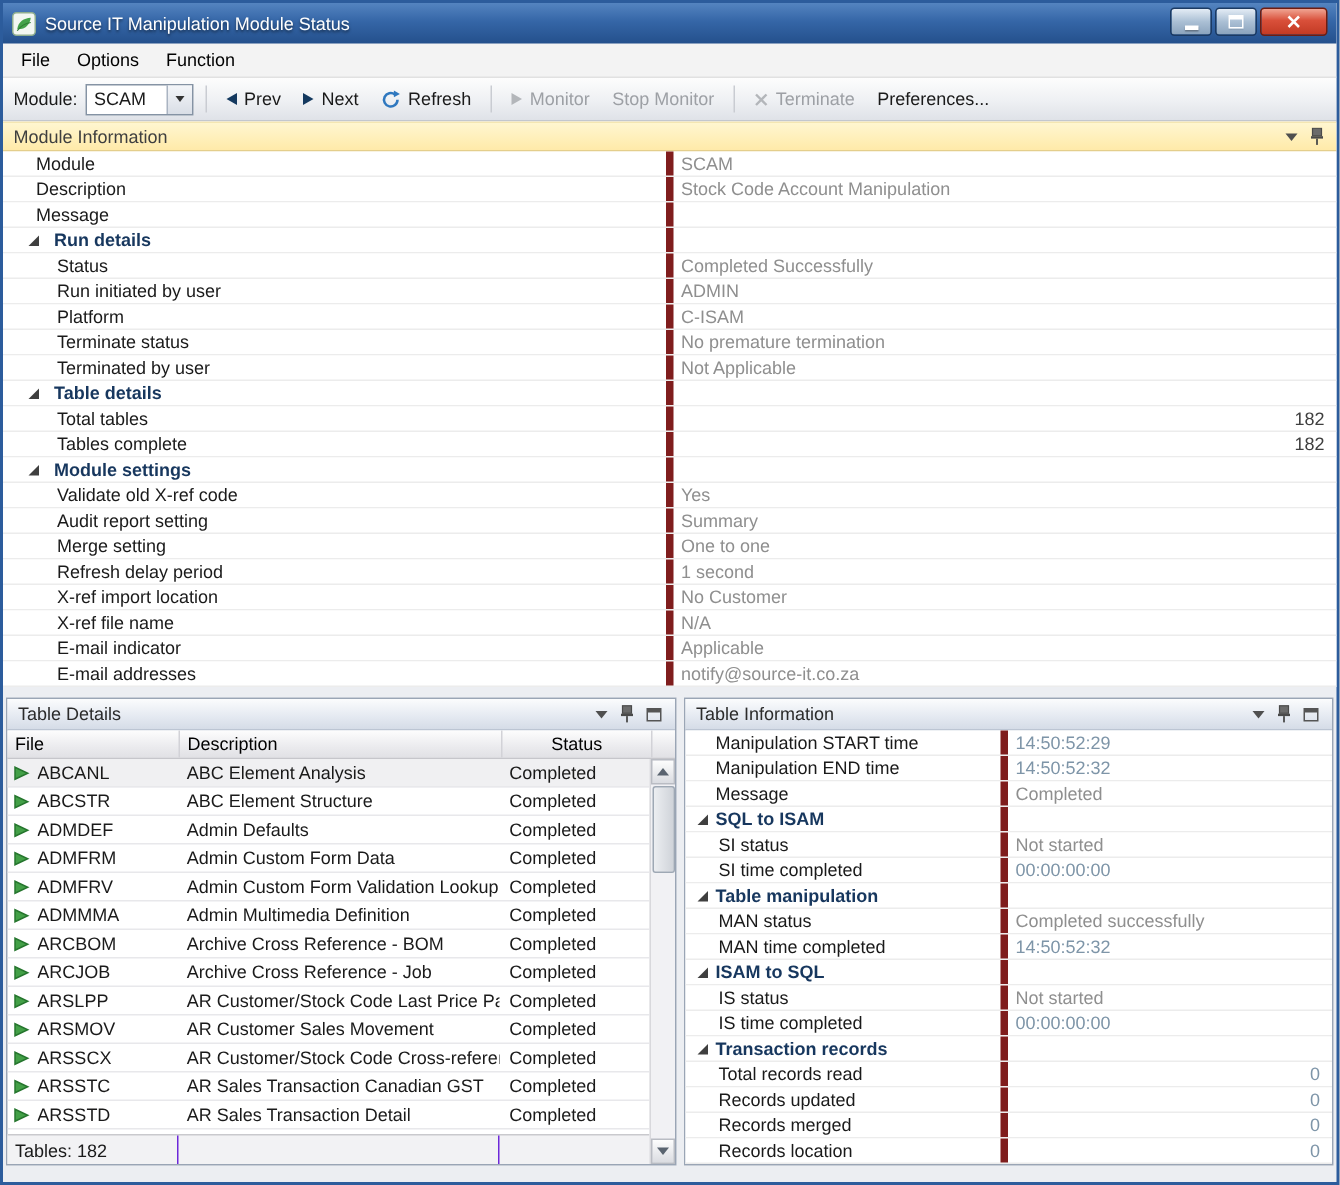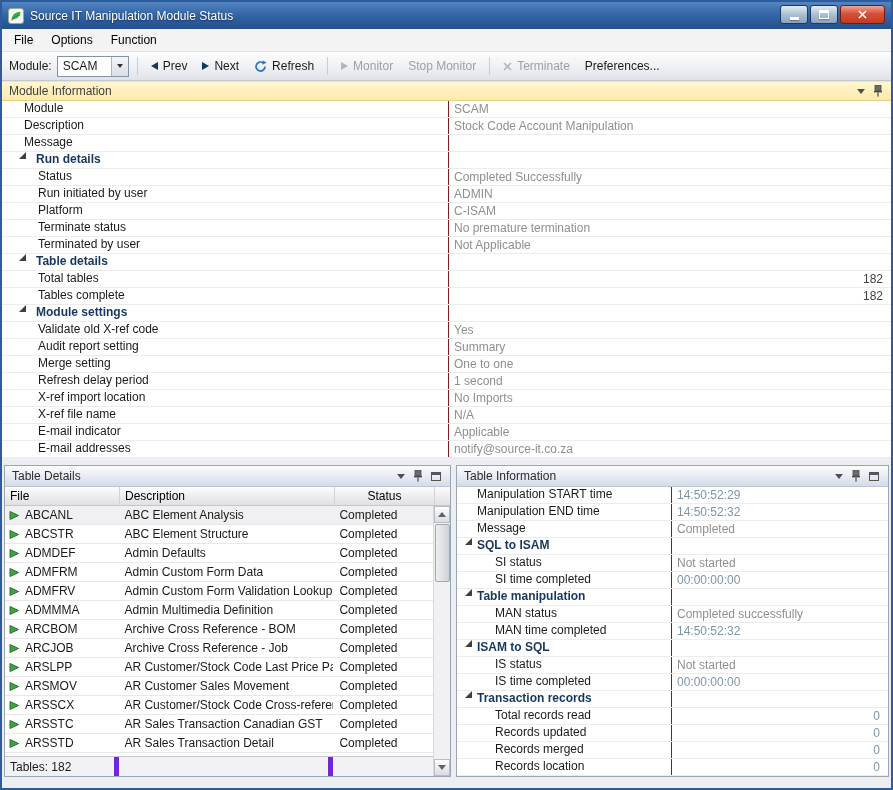--- a/index.html
+++ b/index.html
@@ -42,31 +42,31 @@
   
   .mi-panel{flex:0 0 auto;background:#fff}
   .mi-header{height:20px;display:flex;align-items:center;padding:0 7px;color:#3f3f3f;
              background:linear-gradient(180deg,#fff6d0 0%,#ffeaa9 100%);border-top:1px solid #f4e6b2;border-bottom:1px solid #e4ce8c}
   .hdr-icons{margin-left:auto;display:flex;align-items:center;gap:9px;margin-right:2px}
   .chev{width:0;height:0;border-left:4px solid transparent;border-right:4px solid transparent;border-top:5px solid #4f4f4f}
   .box-icon{width:10px;height:9px;border:1px solid #555;border-top:3px solid #555}
 
   
   .prow{display:flex;height:17px;border-bottom:1px solid #ececec;background:#fff}
-  .plabel{display:flex;align-items:flex-start;border-right:1px solid #7f1d1d;color:#1a1a1a;overflow:hidden;white-space:nowrap}
+  .plabel{display:flex;align-items:center;border-right:5px solid #7f1d1d;color:#1a1a1a;overflow:hidden;white-space:nowrap}
   .pvalue{flex:1;display:flex;align-items:center;padding:0 8px 0 5px;color:#8f8f8f;overflow:hidden;white-space:nowrap}
   .pvalue.vr{justify-content:flex-end;color:#3f3f3f}
   .pvalue.c-t{color:#7e95a8}
   .pgroup .plabel{font-weight:bold;color:#17375e}
   .tri-exp{width:0;height:0;border-left:7px solid transparent;border-bottom:7px solid #3f3f3f;flex:0 0 auto}
   .mi .plabel{width:447px}
   .mi .lvl0{padding-left:22px}.mi .lvl1{padding-left:36px}
   .mi .glab{padding-left:17px}.mi .tri-exp{margin-right:10px}
   .ti .plabel{width:215px}
-  .ti .lvl0{padding-left:20px}.ti .lvl1{padding-left:38px}
+  .ti .lvl0{padding-left:20px}.ti .lvl1{padding-left:22px}
   .ti .glab{padding-left:8px}.ti .tri-exp{margin-right:5px}
 
   
   .bottom{flex:1;display:flex;gap:5px;padding:0 2px;margin-top:7px;margin-bottom:11px;min-height:0}
   .panel{background:#fff;border:1px solid #9aa5b5;display:flex;flex-direction:column;position:relative;min-height:0}
   .panel.left{width:447px;flex:0 0 auto}
   .panel.right{flex:1}
   .p-header{height:21px;flex:0 0 auto;display:flex;align-items:center;padding:0 7px;color:#2b2b2b;
             background:linear-gradient(180deg,#fbfcfd 0%,#e4e9f1 60%,#d5dce7 100%);border-bottom:1px solid #bcc5d3}
 
@@ -79,21 +79,21 @@
   .tdc.c-status{width:100px;justify-content:center;padding-left:0}
   .tdc.c-rest{flex:1;border-right:none}
   .td-body{flex:1;overflow:hidden;margin-right:17px;min-height:0}
   .td-row{height:19px;display:flex;align-items:center;border-bottom:1px solid #e8e8eb}
   .td-row.active{background:#f0f0f2}
   .td-icon{width:20px;display:flex;justify-content:center;align-items:center}
   .td-file{width:95px;overflow:hidden;white-space:nowrap}
   .td-desc{width:215px;padding-left:5px;overflow:hidden;white-space:nowrap}
   .td-status{width:100px;padding-left:6px;overflow:hidden;white-space:nowrap}
   .td-footer{height:20px;flex:0 0 auto;display:flex;align-items:stretch;background:#f2f2f4;border-top:1px solid #c9c9cd;margin-right:17px}
-  .fcell{display:flex;align-items:center;border-right:5px solid #6d28d9;padding-left:5px}
+  .fcell{display:flex;align-items:center;border-right:1px solid #6d28d9;padding-left:5px}
   .fcell.f1{width:115px}.fcell.f2{width:215px}.fcell.f3{width:100px;border-right:none}
 
   
   .scrollbar{position:absolute;top:40px;right:0;bottom:0;width:17px;background:#f1f1f4;border-left:1px solid #d8d8dc;
              display:flex;flex-direction:column;align-items:center}
   .sb-btn{width:100%;height:17px;flex:0 0 auto;display:flex;align-items:center;justify-content:center;
           background:linear-gradient(180deg,#fdfdfd,#dadce1);border:1px solid #b9bcc3}
   .sb-up-arr{width:0;height:0;border-left:4px solid transparent;border-right:4px solid transparent;border-bottom:5px solid #5a6470}
   .sb-dn-arr{width:0;height:0;border-left:4px solid transparent;border-right:4px solid transparent;border-top:5px solid #5a6470}
   .sb-thumb{width:15px;height:58px;flex:0 0 auto;margin-top:1px;border:1px solid #9ea8b4;border-radius:2px;
@@ -294,21 +294,21 @@
         <div class="prow">
           <div class="plabel lvl1">
             <span>Refresh delay period</span>
           </div>
           <div class="pvalue">1 second</div>
         </div>
         <div class="prow">
           <div class="plabel lvl1">
             <span>X-ref import location</span>
           </div>
-          <div class="pvalue">No Imports</div>
+          <div class="pvalue">No Customer</div>
         </div>
         <div class="prow">
           <div class="plabel lvl1">
             <span>X-ref file name</span>
           </div>
           <div class="pvalue">N/A</div>
         </div>
         <div class="prow">
           <div class="plabel lvl1">
             <span>E-mail indicator</span>

